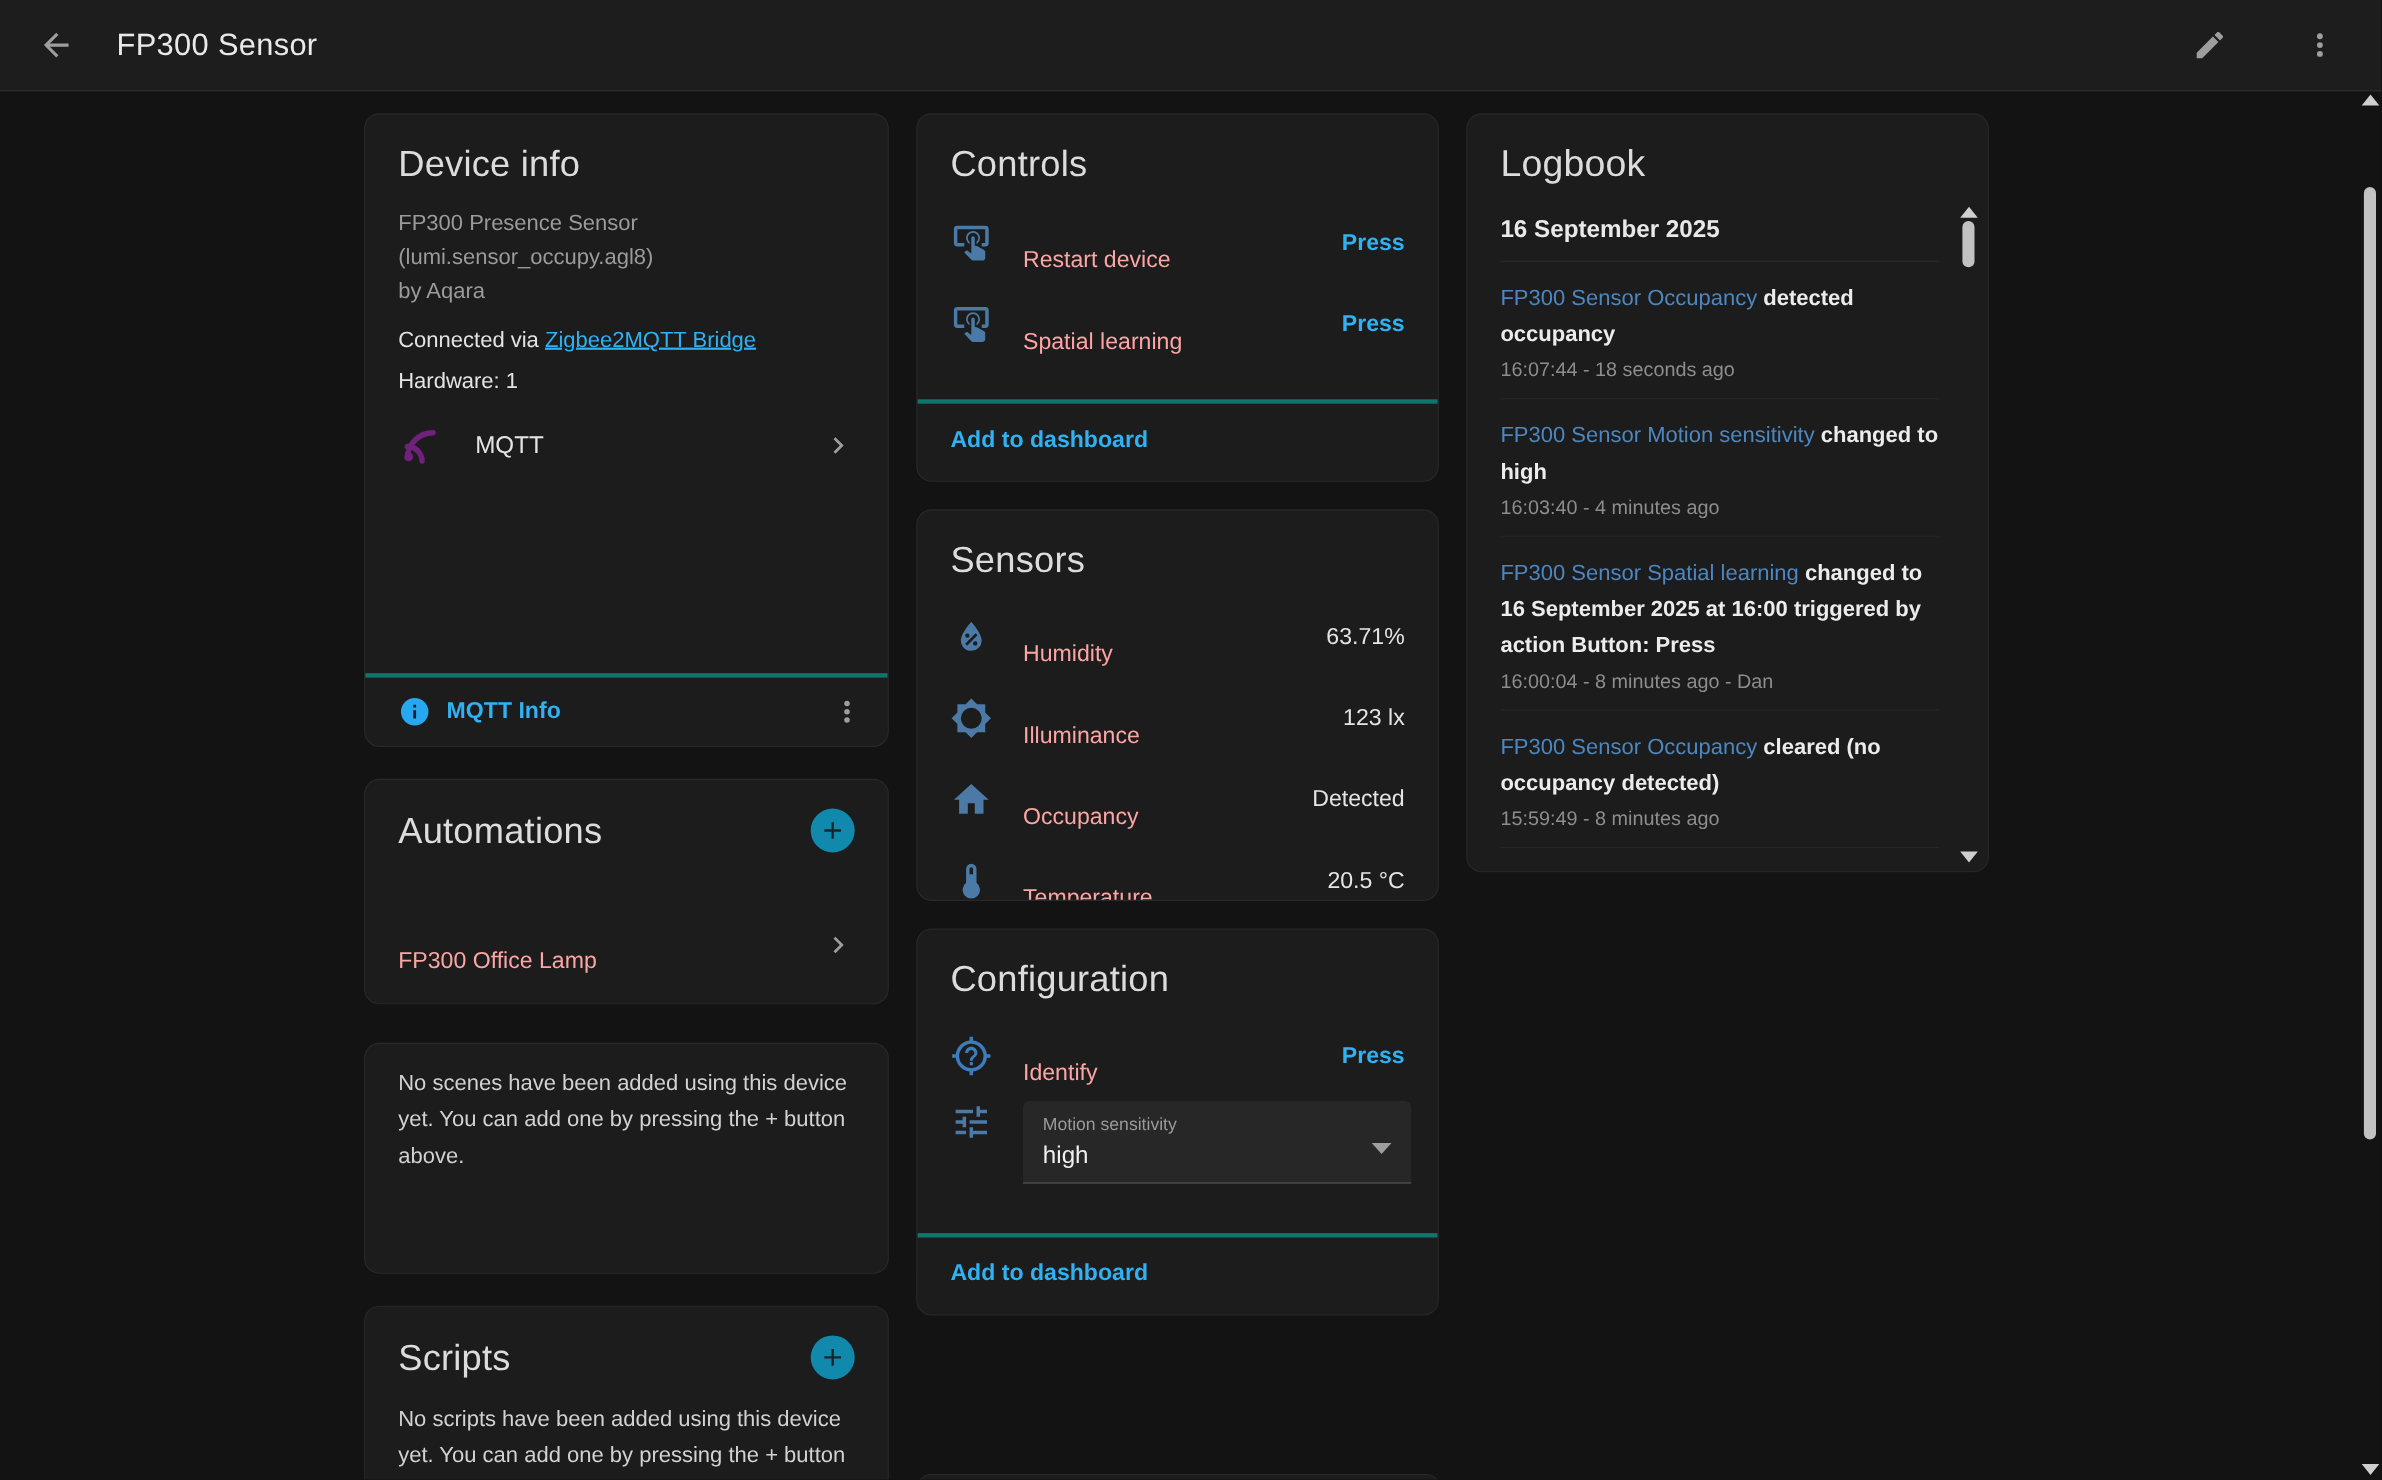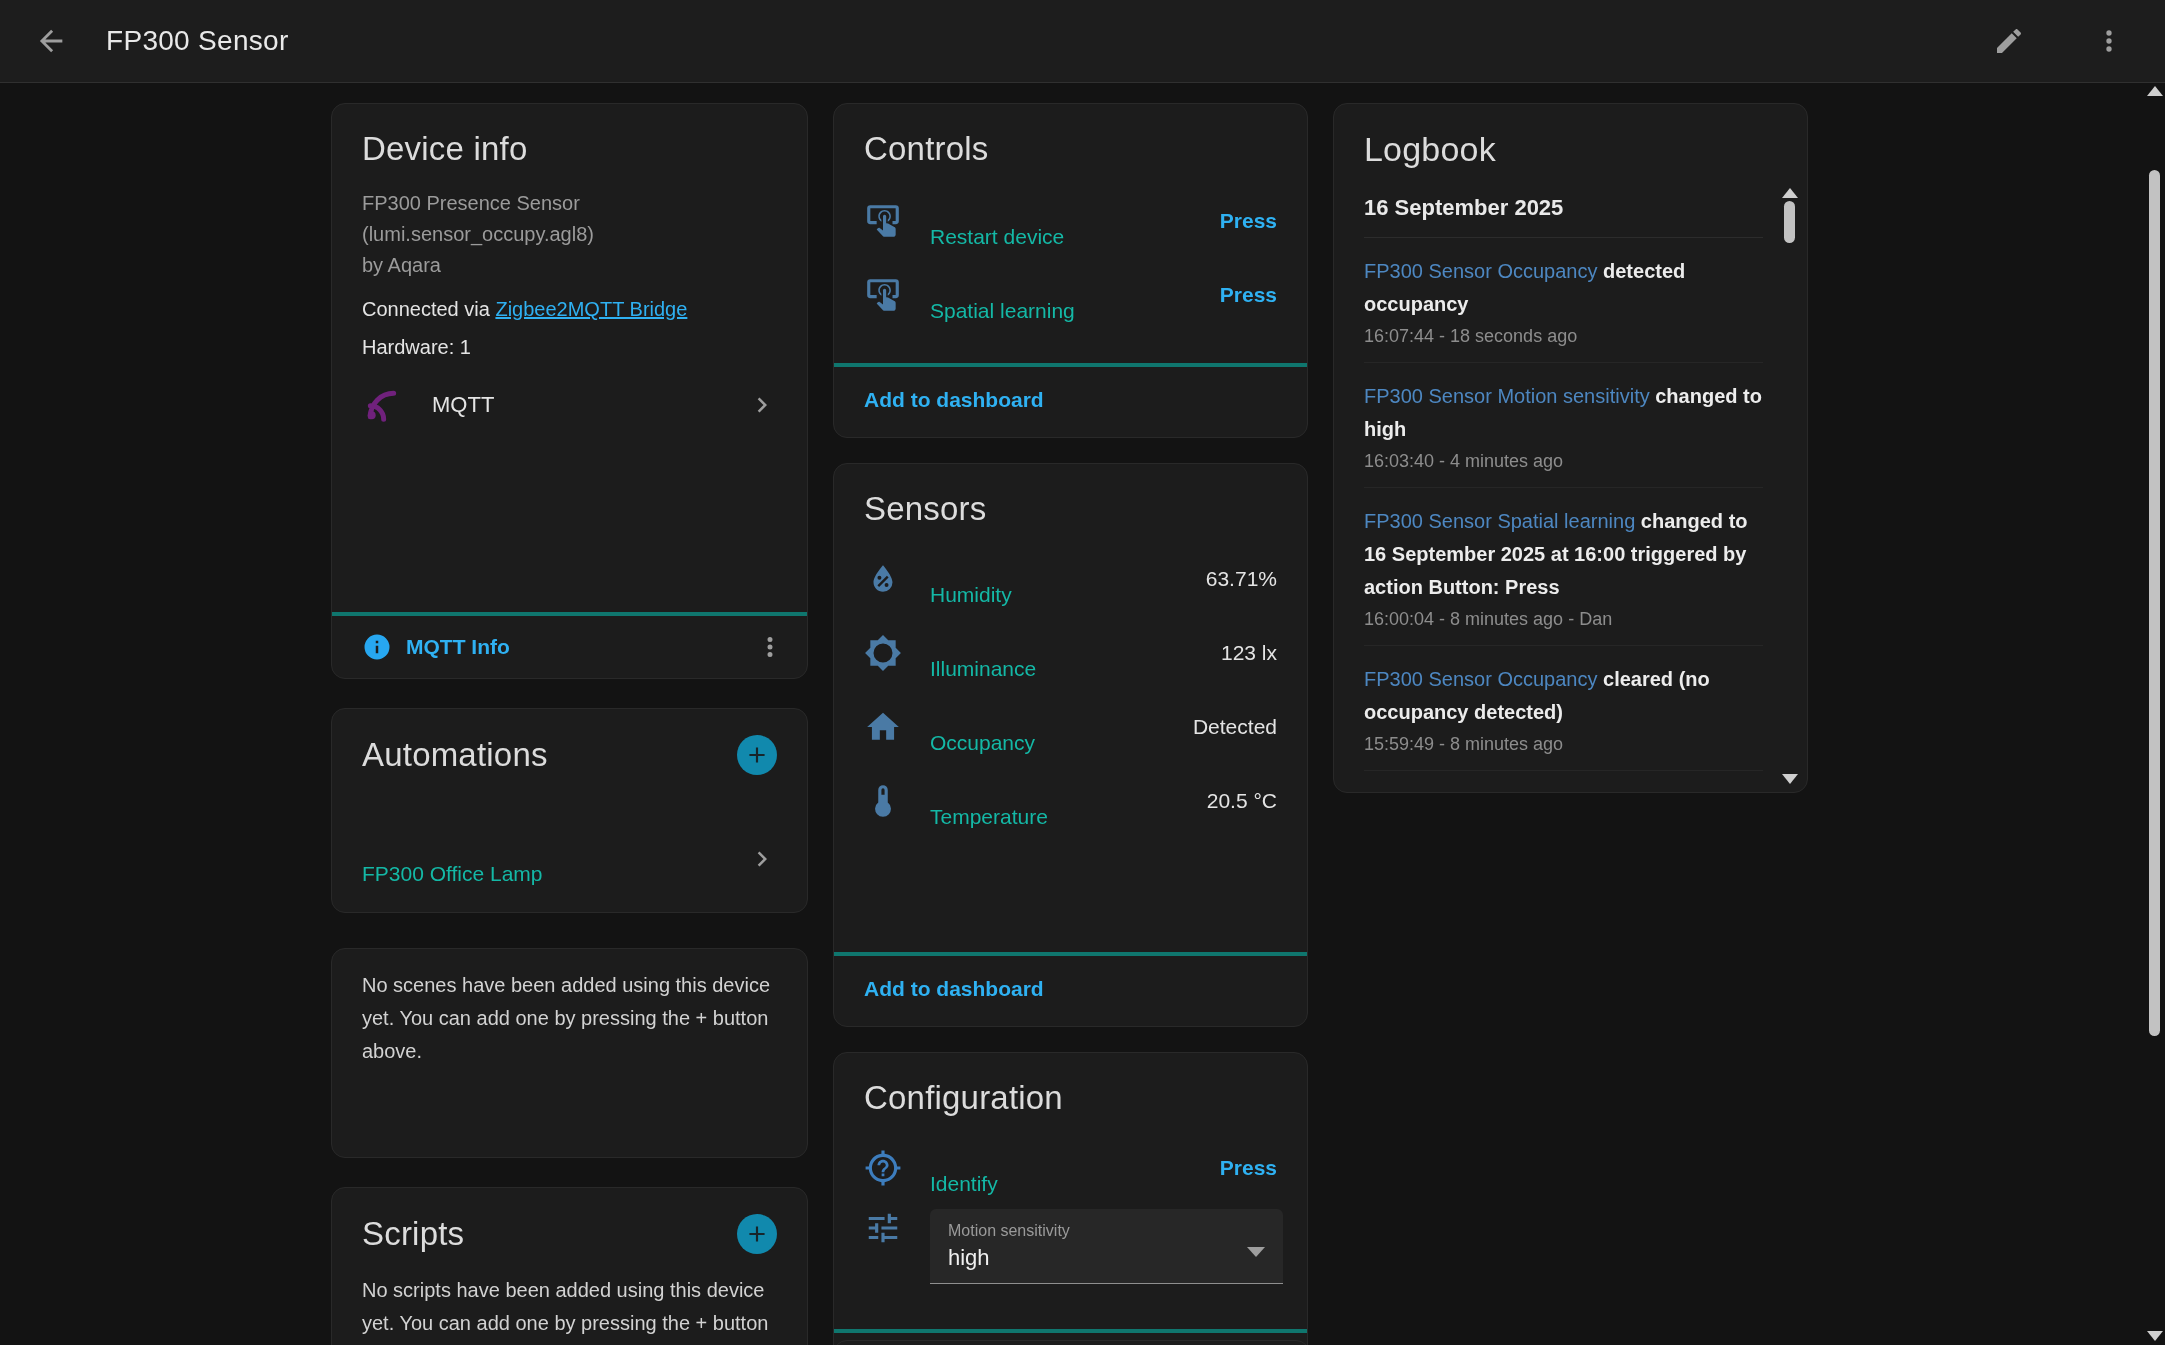--- a/index.html
+++ b/index.html
@@ -29,21 +29,21 @@
   .card-title{font-size:33px;font-weight:400;color:#dcdcdc;letter-spacing:.2px;}
   .plus-btn{width:40px;height:40px;border-radius:50%;background:#1189ad;color:#17252b;
             display:flex;align-items:center;justify-content:center;cursor:pointer;flex:0 0 auto;}
   .plus-btn svg{width:26px;height:26px;}
   .card-footer{margin-top:auto;border-top:4px solid #0f766e;padding:21px 30px 25px 30px;}
   .link{color:#2fb1f2;font-weight:700;font-size:21px;text-decoration:none;cursor:pointer;}
 
   
   .item-row{display:flex;align-items:center;padding:0 30px;min-height:74px;}
   .row-icon{width:38px;height:38px;color:#4a7aa5;margin-right:28px;flex:0 0 auto;}
-  .row-label{font-size:21px;color:#14b8a6;flex:1;margin-top:31px;}
+  .row-label{font-size:21px;color:#fca5a5;flex:1;margin-top:31px;}
   .row-value{font-size:21px;color:#e4e4e4;}
   .chev{width:30px;height:30px;color:#9e9e9e;}
 
   
   .devinfo{height:576px;}
   .devinfo .model{padding:20px 30px 0 30px;font-size:20px;line-height:31px;color:#9b9b9b;}
   .devinfo .conn{padding:17px 30px 0 30px;font-size:20px;color:#e4e4e4;}
   .devinfo .conn a{color:#2fb1f2;text-decoration:underline;cursor:pointer;}
   .devinfo .hw{padding:15px 30px 0 30px;font-size:20px;color:#e4e4e4;}
   .devinfo .mqtt-row{display:flex;align-items:center;padding:26px 30px 18px 30px;cursor:pointer;}
@@ -59,21 +59,21 @@
   .autocard .entity-row .row-label{font-size:21px;}
 
   
   .emptycard{height:210px;}
   .scriptscard{height:223px;}
   .empty-text{padding:20px 30px 0 30px;font-size:20px;line-height:33px;color:#d2d2d2;}
 
   
   .controls{height:335px;margin-bottom:25px;}
   .controls .rows{margin-top:16px;}
-  .sensors{height:564px;margin-bottom:25px;}
+  .sensors{height:356px;margin-bottom:25px;}
   .sensors .rows{margin-top:14px;}
   .config{height:352px;margin-bottom:0;}
   .press{font-size:21px;font-weight:700;color:#2fb1f2;cursor:pointer;}
 
   .select-row{display:flex;align-items:flex-start;padding:4px 24px 14px 30px;}
   .select-box{flex:1;margin-left:28px;background:#272727;border-radius:6px 6px 0 0;
               border-bottom:1px solid #8f8f8f;padding:13px 18px 12px 18px;position:relative;cursor:pointer;}
   .select-label{font-size:16px;color:#9a9a9a;}
   .select-value{font-size:22px;color:#f0f0f0;margin-top:5px;}
   .caret{position:absolute;right:18px;top:38px;width:0;height:0;

